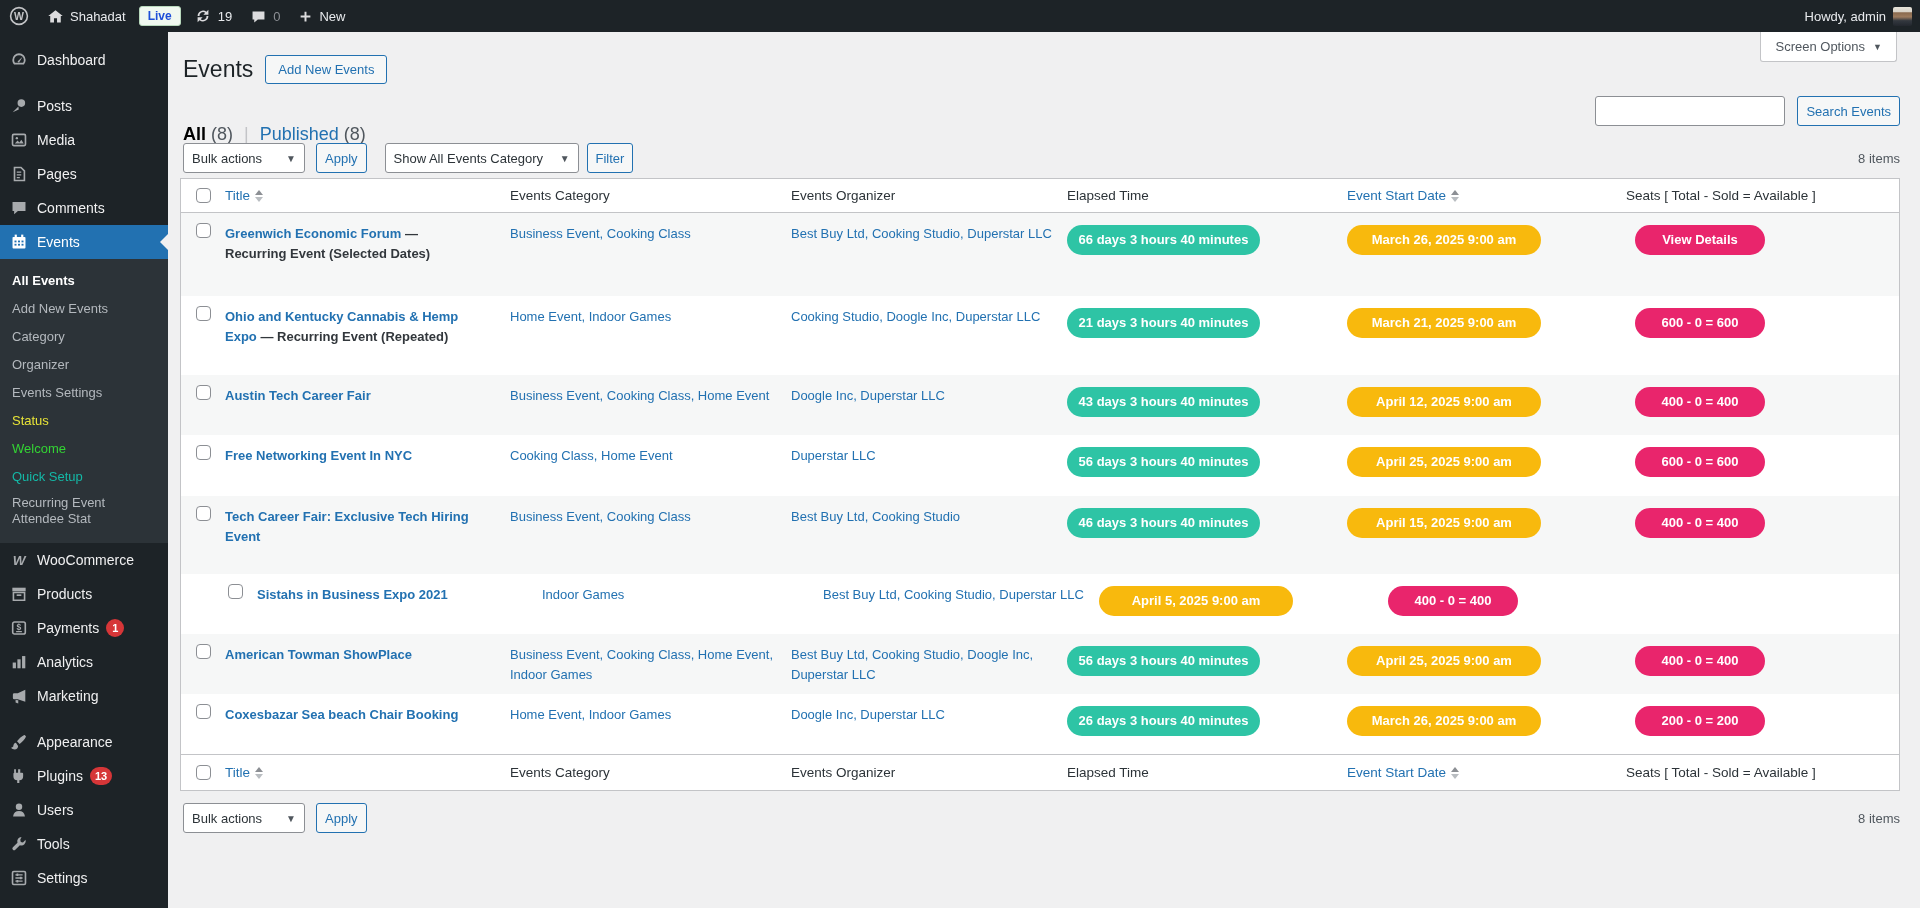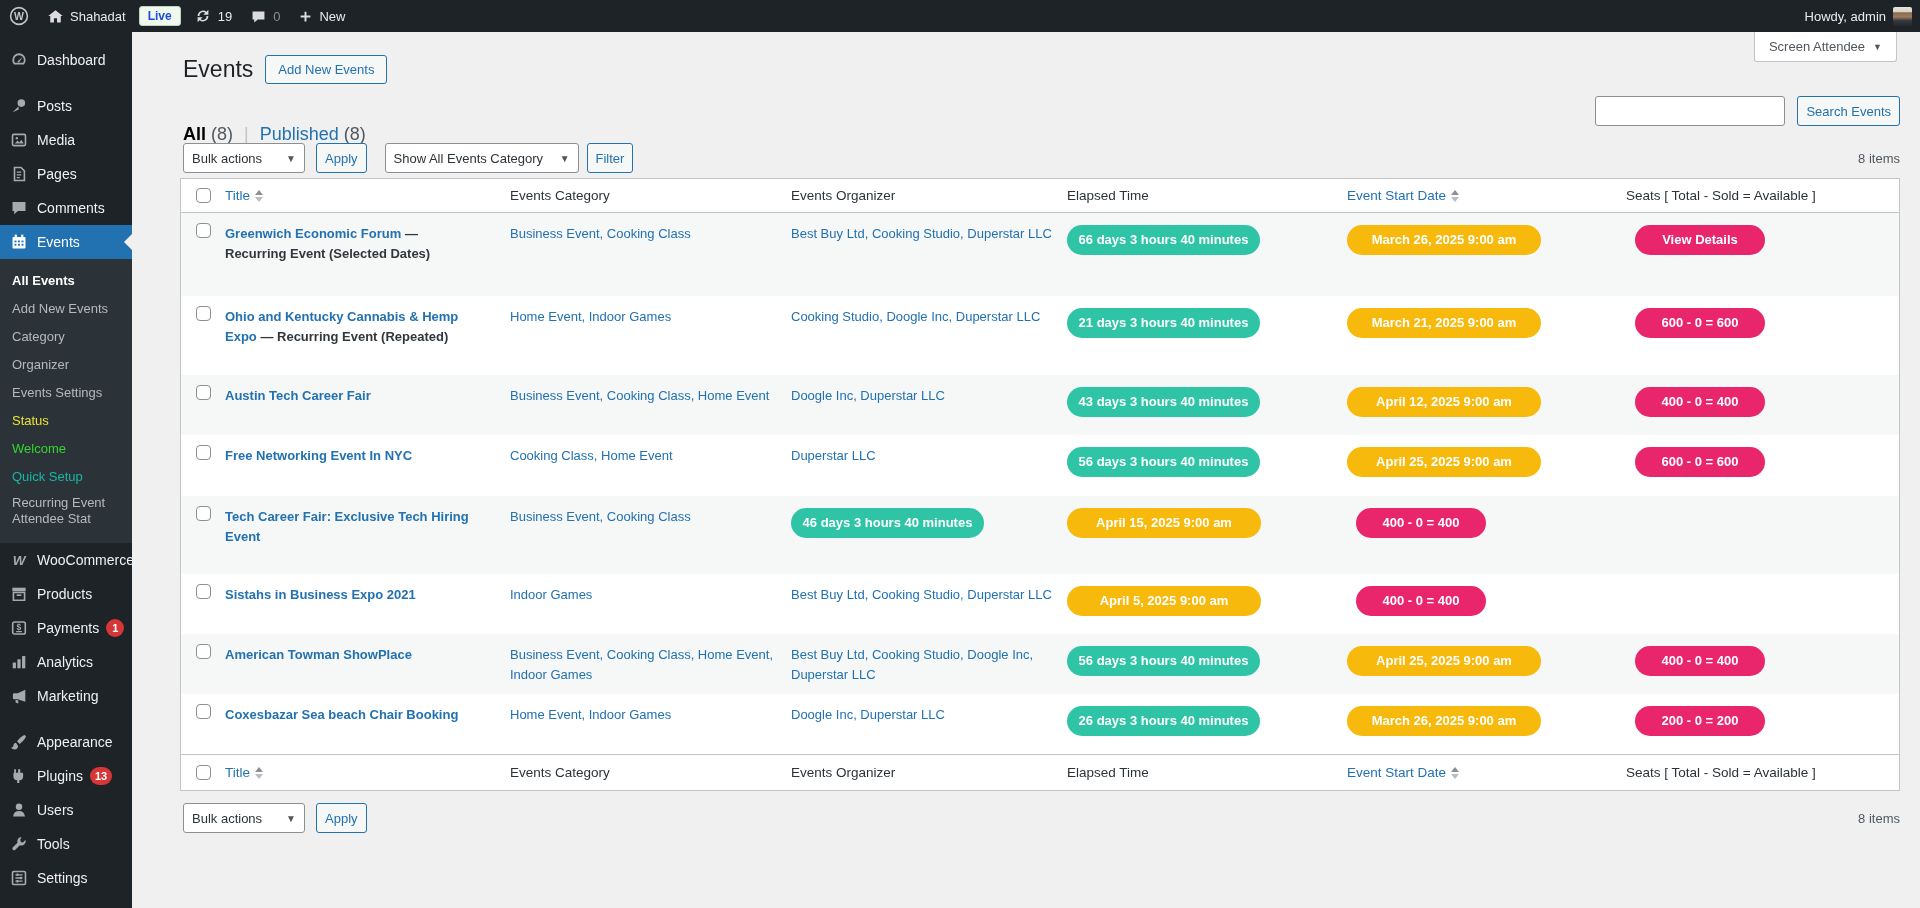--- a/index.html
+++ b/index.html
@@ -13,21 +13,21 @@
   .ab-item { display:flex; align-items:center; gap:6px; padding:0 9px; height:100%; font-size:13px; color:#e8eaed; }
   .ab-item svg { display:block; }
   .live-badge { background:#f0f8f0; color:#1d4ed8; border:1px solid #b8d8bc; border-radius:3px; font-size:12px; font-weight:bold; padding:1px 8px; margin:0 4px; line-height:16px; }
   .ab-count-dim { color:#8c8f94; }
   .ab-right { margin-left:auto; display:flex; align-items:center; height:100%; }
   .howdy { font-size:13px; color:#e8eaed; padding:0 7px; }
   .avatar { width:19px; height:19px; margin-right:8px; border-radius:2px; position:relative;
      background: linear-gradient(180deg,#e8e4da 0%,#d8d3c8 26%,#8a6a4e 30%,#9c7b5e 52%,#33383f 72%,#23272e 100%); }
 
   
-  .sidebar { position:fixed; top:32px; left:0; bottom:0; width:132px; background:#1d2327; z-index:40; }
+  .sidebar { position:fixed; top:32px; left:0; bottom:0; width:168px; background:#1d2327; z-index:40; }
   .menu { list-style:none; padding-top:11px; }
   .menu-item { height:34px; display:flex; align-items:center; color:#f0f0f1; font-size:14px; cursor:pointer; position:relative; }
   .menu-item .mi-icon { width:18px; height:18px; margin:0 9px 0 10px; color:#a7aaad; flex:0 0 18px; }
   .menu-item .mi-icon svg { width:18px; height:18px; display:block; }
   .menu-gap { height:12px; }
   .menu-item.active { background:#2271b1; color:#fff; }
   .menu-item.active .mi-icon { color:#fff; }
   .menu-item.active::after { content:""; position:absolute; right:0; top:50%; margin-top:-8px; border:8px solid transparent; border-right-color:#f0f0f1; }
   .mi-badge { margin-left:7px; background:#d63638; color:#fff; border-radius:9px; min-width:18px; height:18px; line-height:18px; text-align:center; font-size:11px; padding:0 5px; font-weight:bold; }
   .submenu { list-style:none; background:#2c3338; padding:8px 0 12px; }
@@ -307,21 +307,21 @@
             <rect x="7.2" y="12.2" width="2" height="2.8" fill="currentColor"></rect>
           </svg>
         </span>
         <span>Settings</span>
       </li>
     </ul>
 </div>
 
 <div class="content">
   <div class="screen-options">
-    <span>Screen Attendee</span>
+    <span>Screen Options</span>
     <span class="so-arrow">▼</span>
   </div>
 
   <div class="heading-row">
     <h1 class="page-title">Events</h1>
     <a class="add-new">Add New Events</a>
   </div>
 
   <div class="subsubsub">
     <span class="current-view">All</span>
@@ -426,25 +426,26 @@
           <div class="cell pill-cell"><span class="pill elapsed" style="background: rgb(46, 196, 165);">56 days 3 hours 40 minutes</span></div>
           <div class="cell pill-cell"><span class="pill date" style="background: rgb(248, 185, 13);">April 25, 2025 9:00 am</span></div>
           <div class="cell pill-cell"><span class="pill seats" style="background: rgb(233, 37, 108);">600 - 0 = 600</span></div>
         </div>
         <div class="trow drow stripe" style="min-height: 78px;">
           <div class="cell cb">
             <span class="checkbox"></span>
           </div>
           <div class="cell title-cell"><a href="#">Tech Career Fair: Exclusive Tech Hiring Event</a></div>
           <div class="cell cat-cell"><a href="#">Business Event, Cooking Class</a></div>
+          <div class="cell org-cell"><a href="#">Best Buy Ltd, Cooking Studio</a></div>
           <div class="cell pill-cell"><span class="pill elapsed" style="background: rgb(46, 196, 165);">46 days 3 hours 40 minutes</span></div>
           <div class="cell pill-cell"><span class="pill date" style="background: rgb(248, 185, 13);">April 15, 2025 9:00 am</span></div>
           <div class="cell pill-cell"><span class="pill seats" style="background: rgb(233, 37, 108);">400 - 0 = 400</span></div>
         </div>
-        <div class="trow drow" style="min-height: 60px;">
+        <div class="trow drow" style="min-height: 60px; padding-left: 32px;">
           <div class="cell cb">
             <span class="checkbox"></span>
           </div>
           <div class="cell title-cell"><a href="#">Sistahs in Business Expo 2021</a></div>
           <div class="cell cat-cell"><a href="#">Indoor Games</a></div>
           <div class="cell org-cell"><a href="#">Best Buy Ltd, Cooking Studio, Duperstar LLC</a></div>
           <div class="cell pill-cell"><span class="pill date" style="background: rgb(248, 185, 13);">April 5, 2025 9:00 am</span></div>
           <div class="cell pill-cell"><span class="pill seats" style="background: rgb(233, 37, 108);">400 - 0 = 400</span></div>
         </div>
         <div class="trow drow stripe" style="min-height: 60px;">

